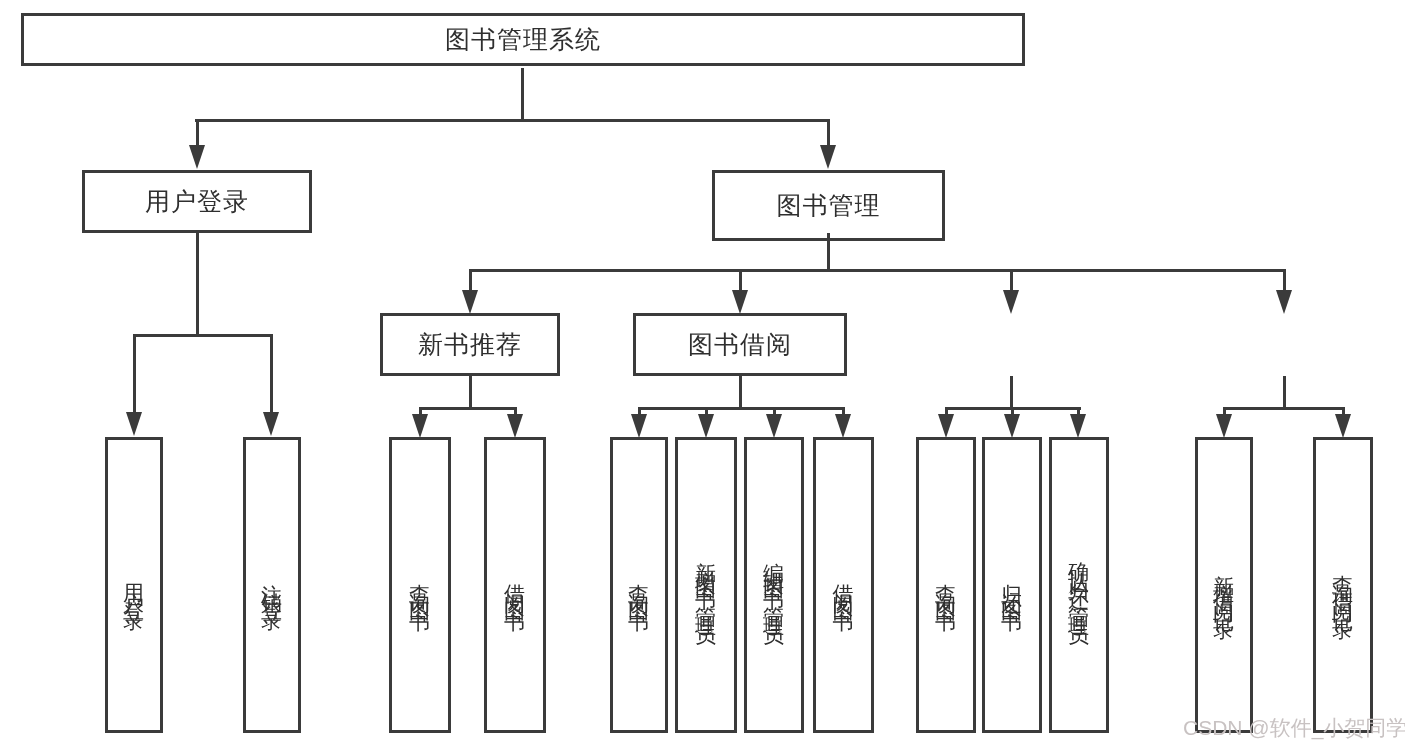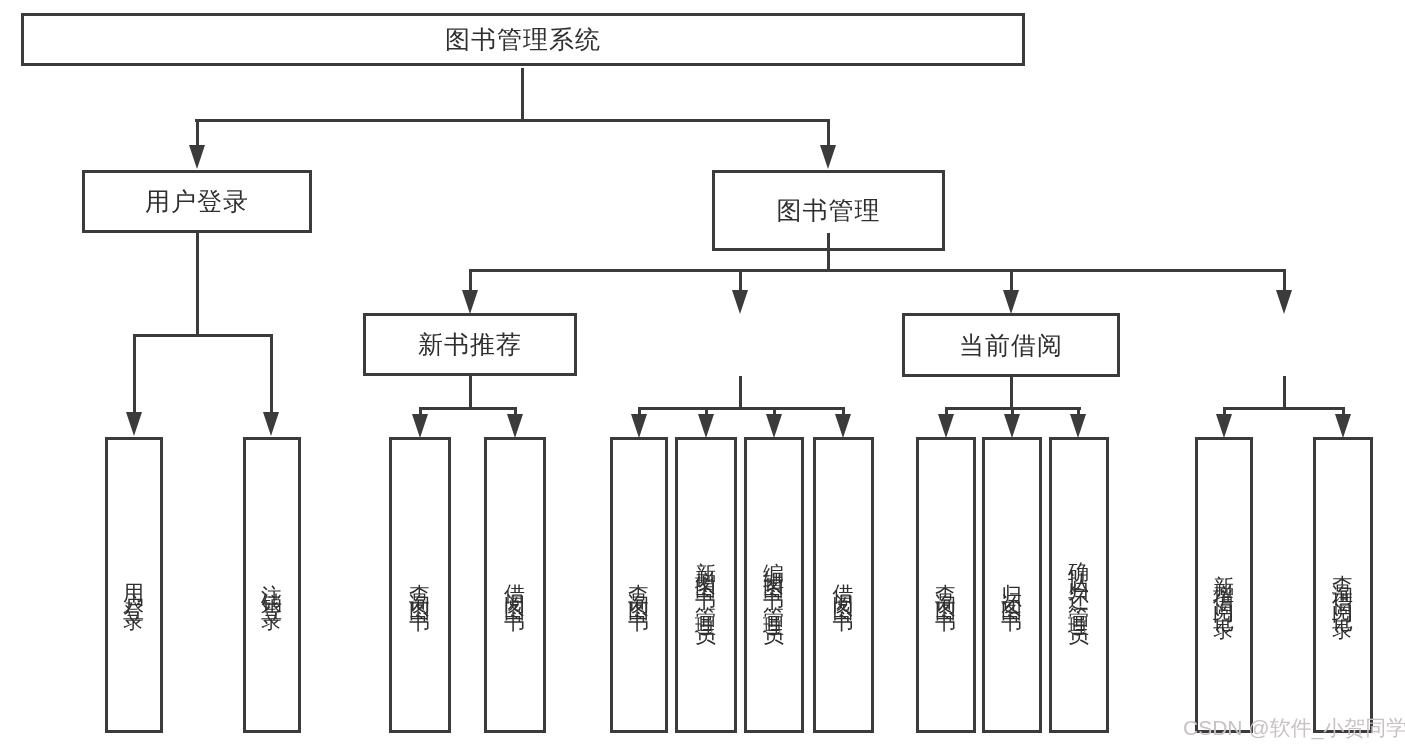--- a/index.html
+++ b/index.html
@@ -42,32 +42,32 @@
 <div class="canvas">
 
   <div class="node" style="left:21px;top:13px;width:1004px;height:53px">
     <span>图书管理系统</span>
   </div>
 
   <div class="node" style="left:82px;top:170px;width:230px;height:63px">
     <span>用户登录</span>
   </div>
 
-  <div class="node" style="left:712px;top:170px;width:233px;height:81px">
+  <div class="node" style="left:712px;top:170px;width:233px;height:71px">
     <span>图书管理</span>
   </div>
 
-  <div class="node" style="left:363px;top:313px;width:214px;height:63px">
+  <div class="node" style="left:380px;top:313px;width:180px;height:63px">
     <span>新书推荐</span>
   </div>
 
+  <div class="node" style="left:633px;top:313px;width:214px;height:63px">
+    <span>图书借阅</span>
+  </div>
 
-  <div class="node" style="left:902px;top:313px;width:218px;height:64px">
-    <span>当前借阅</span>
-  </div>
 
 
   <div class="leaf" style="left:105px;top:437px;width:58px;height:296px">
     <span>用户登录</span>
   </div>
   <div class="leaf" style="left:243px;top:437px;width:58px;height:296px">
     <span>注销登录</span>
   </div>
 
   <div class="leaf" style="left:389px;top:437px;width:62px;height:296px">

